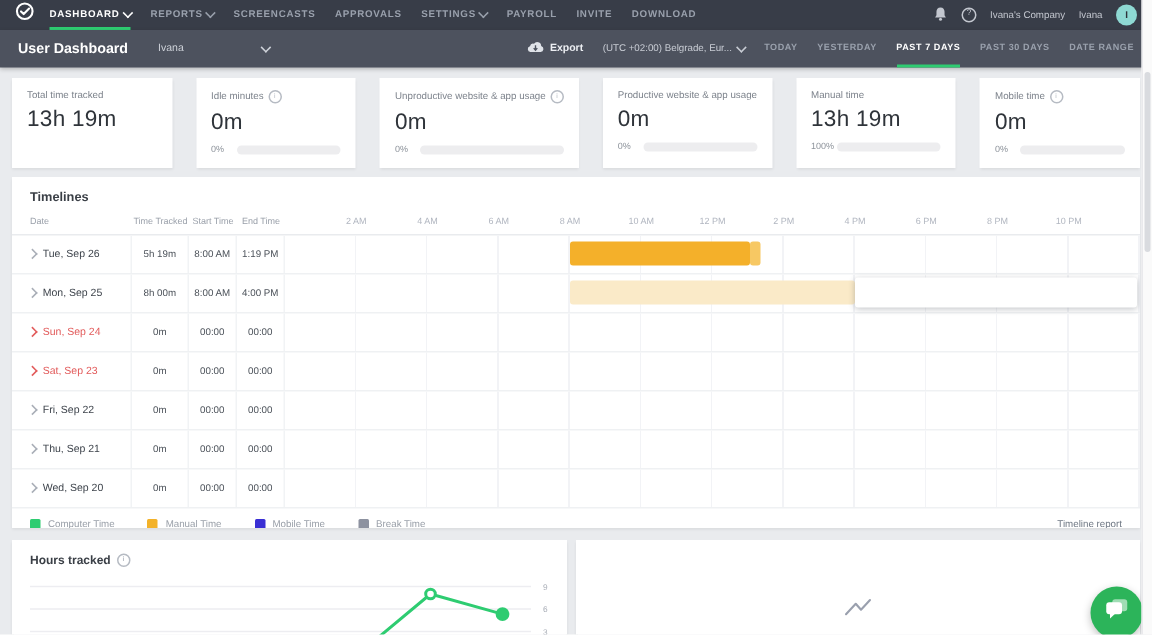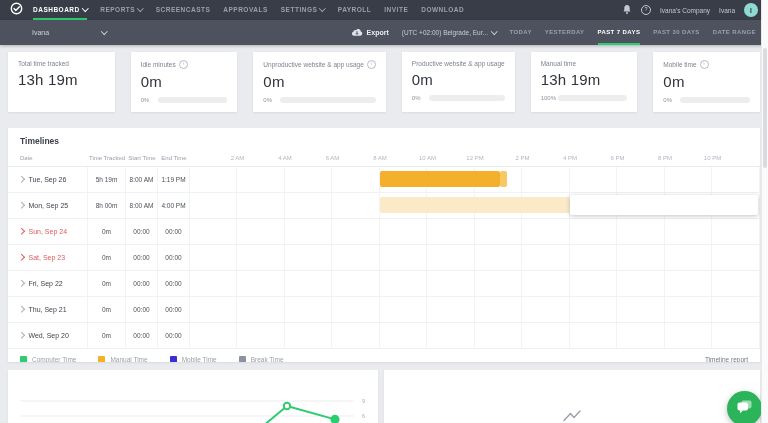--- a/index.html
+++ b/index.html
@@ -41,21 +41,21 @@
   .stat-label-row{display:flex;align-items:center;gap:3px;font-size:6.5px;color:#7d838c;white-space:nowrap}
   .info-icon{width:7px;height:7px;border:1px solid #b6bbc3;border-radius:50%;display:inline-flex;align-items:center;
     justify-content:center;color:#b6bbc3;flex:none}
   .info-icon::after{content:"i";font-size:4.5px;line-height:1}
   .stat-value{font-size:15px;color:#2f343a;margin-top:4px;letter-spacing:.2px}
   .stat-bar-row{display:flex;align-items:center;margin-top:7px}
   .stat-pct{font-size:6px;color:#8d939b;min-width:17px}
   .stat-track{flex:1;height:6px;border-radius:3px;background:#ededef;overflow:hidden}
   .stat-fill{height:100%;background:#f3b229;border-radius:3px;width:0}
   
-  .timelines-card{margin:16px 8px 0;background:#fff;box-shadow:0 1px 2px rgba(0,0,0,.07);height:234px;
+  .timelines-card{margin:6px 8px 0;background:#fff;box-shadow:0 1px 2px rgba(0,0,0,.07);height:234px;
     box-sizing:border-box;overflow:hidden}
   .tl-title{padding:8px 12px 4px;font-size:8.5px;font-weight:bold;color:#3a3f46}
   .tl-header{display:flex;height:16px;align-items:center;font-size:6px;color:#9aa0aa;border-bottom:1px solid #e9ebee}
   .h-date{width:80px;padding-left:12px;box-sizing:border-box}
   .h-tracked{width:38px;text-align:center}
   .h-start,.h-end{width:32px;text-align:center}
   .tl-axis{flex:1;position:relative;height:100%}
   .tl-tick{position:absolute;top:50%;transform:translate(-50%,-50%);font-size:6px;color:#b1b6c0;white-space:nowrap}
   .tl-row{display:flex;height:25px;border-bottom:1px solid #eff1f3;align-items:stretch;cursor:pointer}
   .row-date{width:80px;padding-left:11px;display:flex;align-items:center;gap:5px;font-size:7px;color:#3e444c;
@@ -145,20 +145,21 @@
       </svg>
     </span>
     <span class="help-icon"></span>
     <span>Ivana's Company</span>
     <span>Ivana</span>
     <span class="avatar">I</span>
   </div>
 </div>
 
 <div class="subheader">
+  <div class="sub-title">User Dashboard</div>
   <div class="user-filter">
     <span>Ivana</span>
     <span class="caret"></span>
   </div>
   <div class="sub-right">
     <div class="export-btn">
       <span>
         <svg width="12" height="9" viewBox="0 0 12 9">
           <path d="M9.8 3.6A2.6 2.6 0 0 0 5 2.2 2.2 2.2 0 0 0 2.3 3.8 2 2 0 0 0 2.6 7.7h6.8A2.1 2.1 0 0 0 9.8 3.6Z" fill="#dfe2e8"></path>
           <path d="M6 3.1v3.1M4.8 5.1 6 6.5l1.2-1.4" stroke="#4d525e" stroke-width="0.9" fill="none"></path>
@@ -384,20 +385,24 @@
       <span class="legend-item">
         <span class="swatch" style="background: rgb(141, 146, 160);"></span>
         <span>Break Time</span>
       </span>
     <span class="report-link">Timeline report</span>
   </div>
 </div>
 
 <div class="bottom-row">
   <div class="chart-card left">
+    <div class="chart-title-row">
+      <span>Hours tracked</span>
+      <span class="info-icon"></span>
+    </div>
     <svg id="hours-svg" class="hours-svg" width="370" height="72" viewBox="0 0 370 72">
         <line x1="12" x2="346" y1="61" y2="61" stroke="#ededf1" stroke-width="1"></line>
         <text x="354" y="63" font-size="5.5" fill="#a9aeb7" font-family="Liberation Sans, sans-serif">3</text>
         <line x1="12" x2="346" y1="46" y2="46" stroke="#ededf1" stroke-width="1"></line>
         <text x="354" y="48" font-size="5.5" fill="#a9aeb7" font-family="Liberation Sans, sans-serif">6</text>
         <line x1="12" x2="346" y1="31" y2="31" stroke="#ededf1" stroke-width="1"></line>
         <text x="354" y="33" font-size="5.5" fill="#a9aeb7" font-family="Liberation Sans, sans-serif">9</text>
         <polyline points="39,76 87,76 135,76 183,76 231,76 279,36 327,49.4" fill="none" stroke="#2ecc71" stroke-width="2" stroke-linejoin="round"></polyline>
         <circle cx="279" cy="36" r="3.2" fill="#ffffff" stroke="#2ecc71" stroke-width="2"></circle>
         <circle cx="327" cy="49.4" r="3.6" fill="#2ecc71" stroke="#2ecc71" stroke-width="2"></circle>

